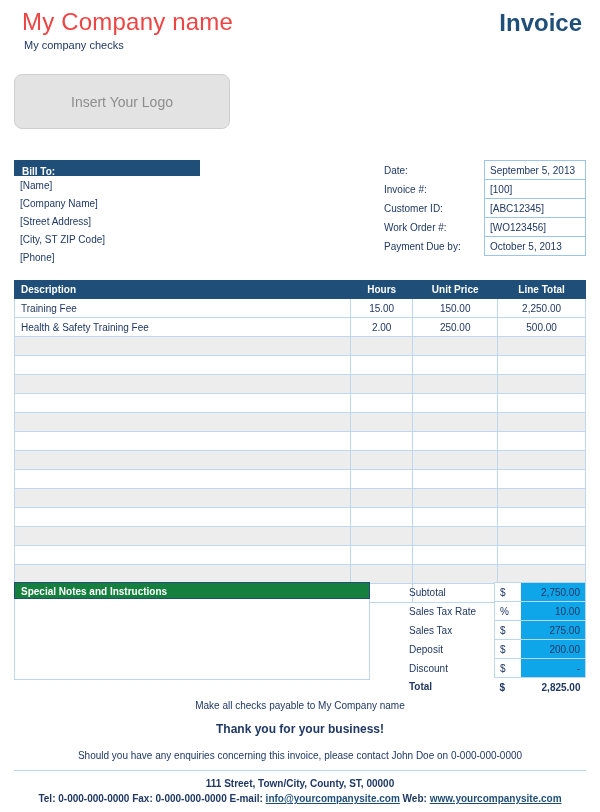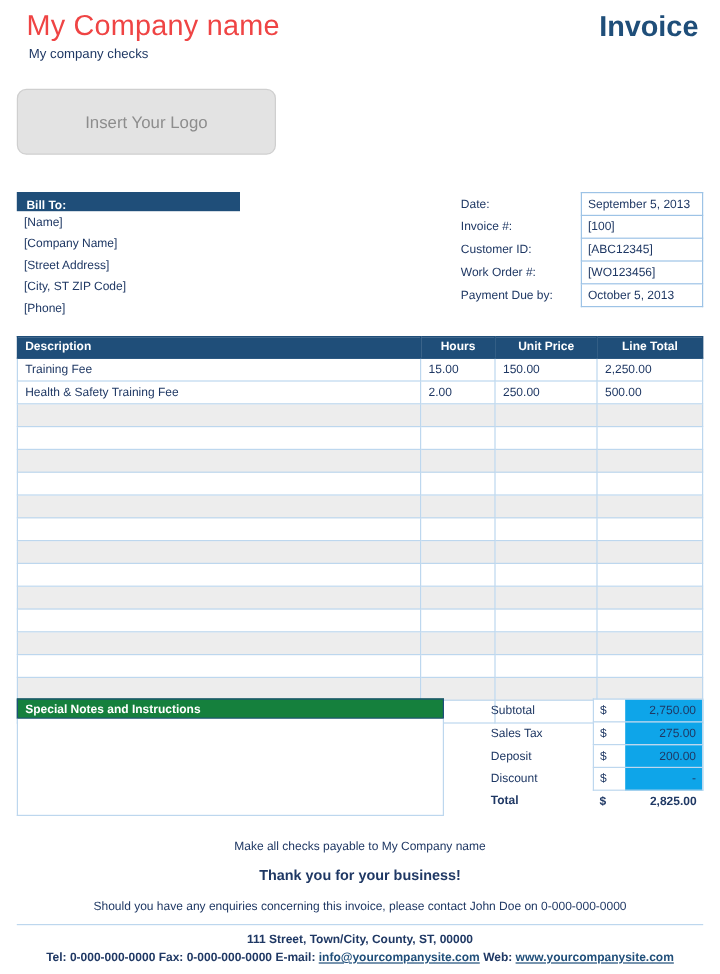--- a/index.html
+++ b/index.html
@@ -143,21 +143,21 @@
   .items th.c { text-align: center; }
   .items td {
     font-size: 10px;
     color: #1f3864;
     height: 18px;
     padding: 0 6px;
     border: 1px solid #bdd7ee;
     background: #ffffff;
   }
   .items tr.alt td { background: #ededed; }
-  .items td.num { text-align: left; }
+  .items td.num { text-align: center; }
   .col-desc { width: 362px; }
   .col-hours { width: 52px; }
   .col-unit { width: 78px; }
   .col-total { width: 80px; }
 
   
   .notes {
     position: absolute;
     left: 14px;
     top: 582px;
@@ -443,20 +443,25 @@
     <div class="notes-head">Special Notes and Instructions</div>
     <div class="notes-body"></div>
   </div>
 
   <table class="totals">
     <tbody>
         <tr>
       <td class="tlabel">Subtotal</td>
       <td class="sym">$</td>
       <td class="amt">2,750.00</td>
+    </tr>
+    <tr>
+      <td class="tlabel">Sales Tax Rate</td>
+      <td class="sym">%</td>
+      <td class="amt">10.00</td>
     </tr>
     <tr>
       <td class="tlabel">Sales Tax</td>
       <td class="sym">$</td>
       <td class="amt">275.00</td>
     </tr>
     <tr>
       <td class="tlabel">Deposit</td>
       <td class="sym">$</td>
       <td class="amt">200.00</td>

